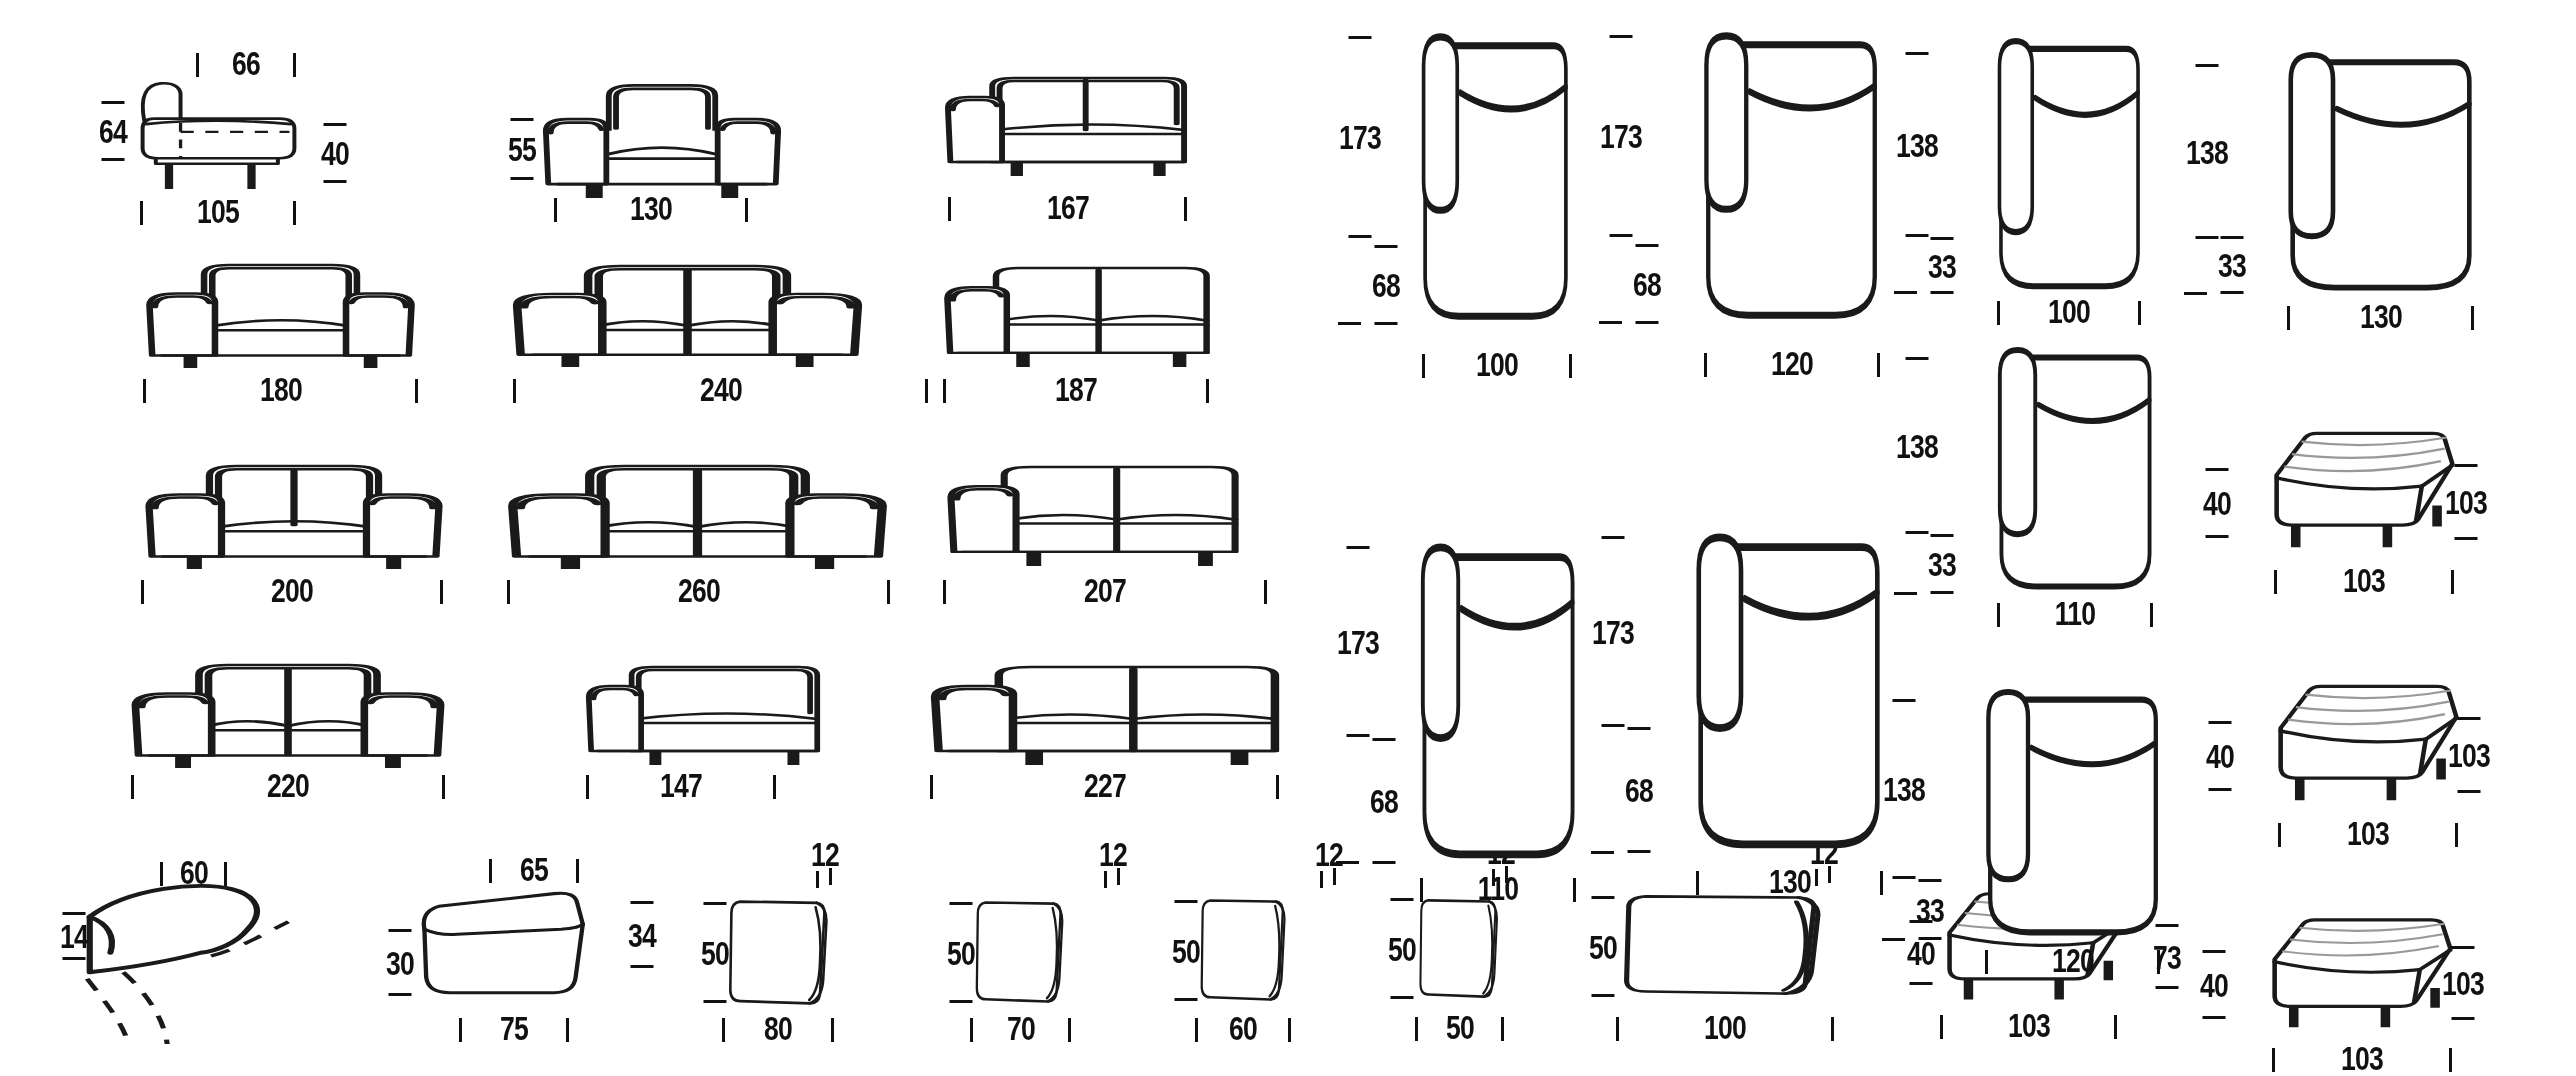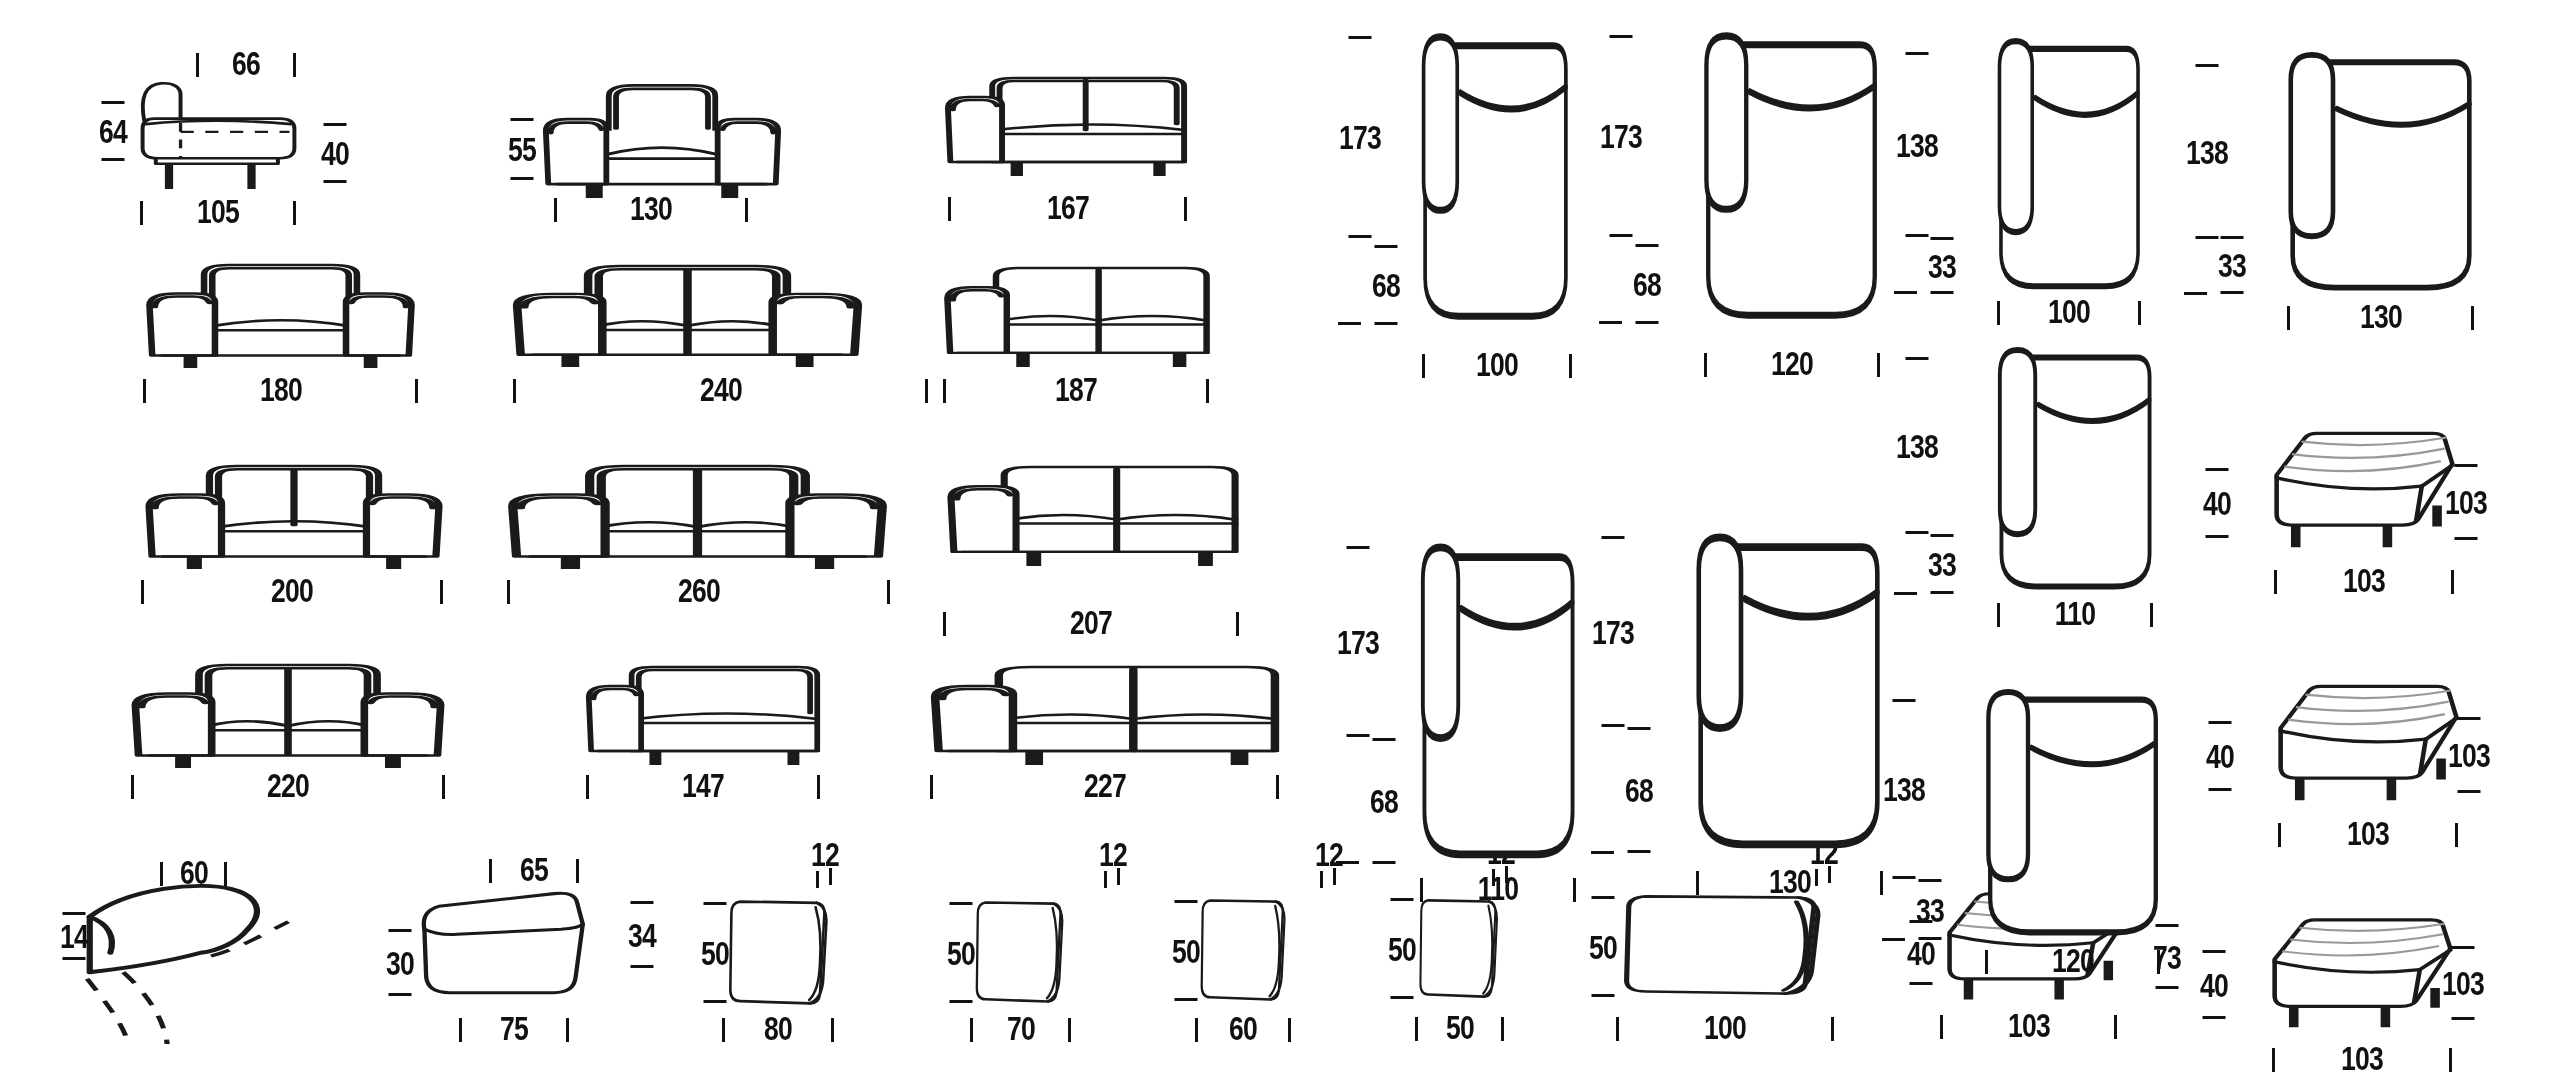--- a/index.html
+++ b/index.html
@@ -271,21 +271,21 @@
         <span class="tk l"></span>
         <span class="num">260</span>
         <span class="tk r"></span>
       </div>
   </div>
 
   <div class="item">
     <svg class="art" style="left:945px;top:465px;width:296px;height:101px" viewBox="0 0 100 100" preserveAspectRatio="none">
         <use href="#sym-sofa-1a-2seat"></use>
       </svg>
-    <div class="dh" style="left:943px;top:612px;width:296px">
+    <div class="dh" style="left:943px;top:580px;width:324px">
         <span class="tk l"></span>
         <span class="num">207</span>
         <span class="tk r"></span>
       </div>
   </div>
 
   <div class="item">
     <svg class="art" style="left:129px;top:663px;width:318px;height:105px" viewBox="0 0 100 100" preserveAspectRatio="none">
         <use href="#sym-sofa-2a-2seat"></use>
       </svg>
@@ -293,21 +293,21 @@
         <span class="tk l"></span>
         <span class="num">220</span>
         <span class="tk r"></span>
       </div>
   </div>
 
   <div class="item">
     <svg class="art" style="left:584px;top:665px;width:238px;height:100px" viewBox="0 0 100 100" preserveAspectRatio="none">
         <use href="#sym-sofa-1a-1seat"></use>
       </svg>
-    <div class="dh" style="left:586px;top:775px;width:234px">
+    <div class="dh" style="left:586px;top:775px;width:190px">
         <span class="tk l"></span>
         <span class="num">147</span>
         <span class="tk r"></span>
       </div>
   </div>
 
   <div class="item">
     <svg class="art" style="left:928px;top:665px;width:354px;height:100px" viewBox="0 0 100 100" preserveAspectRatio="none">
         <use href="#sym-sofa-1a-2seat"></use>
       </svg>

